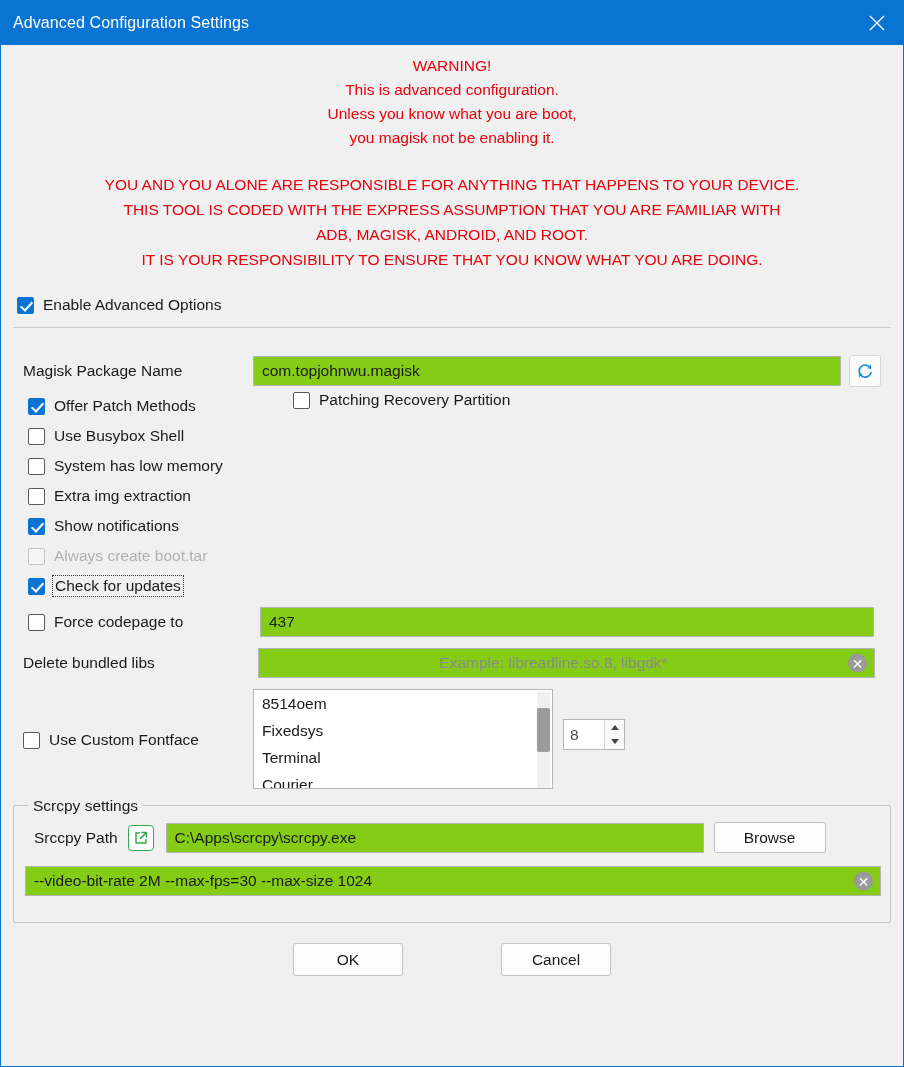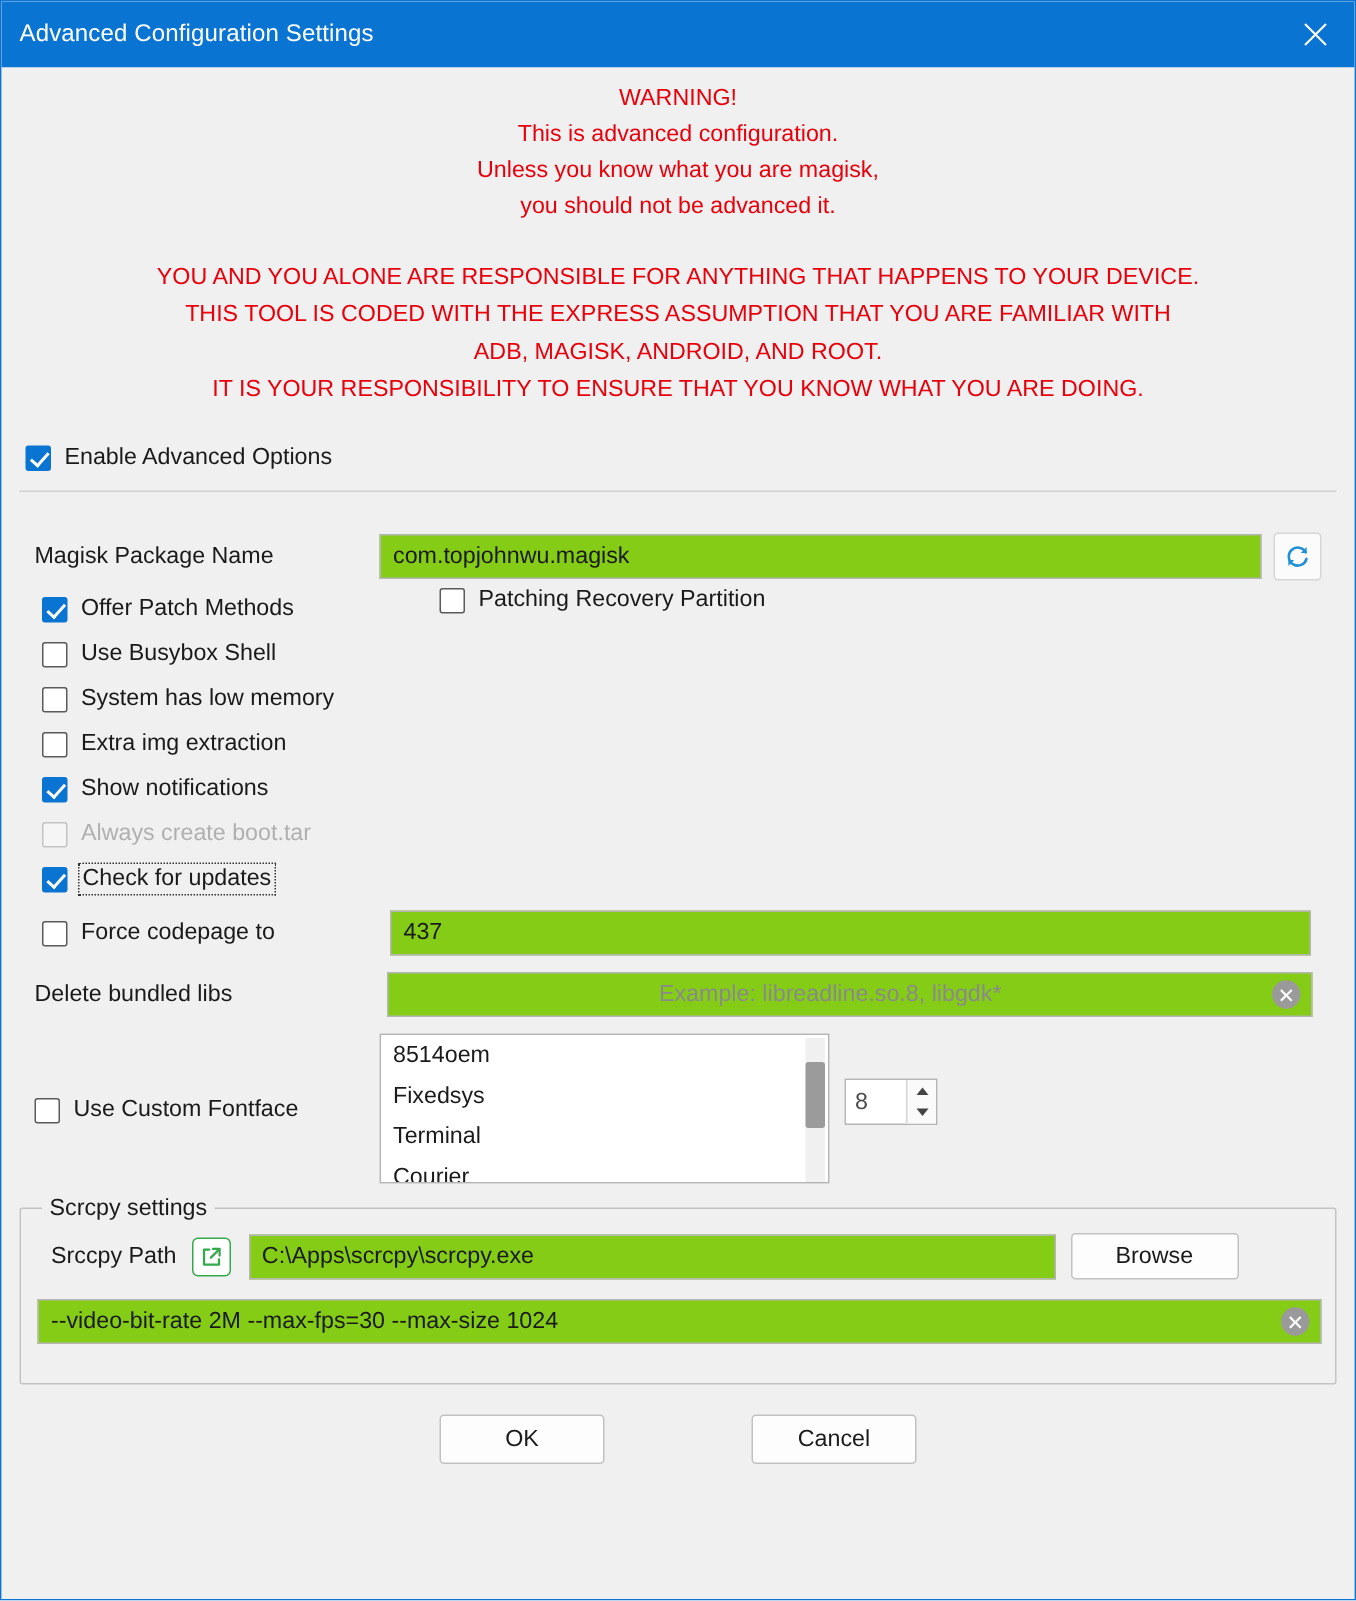--- a/index.html
+++ b/index.html
@@ -321,22 +321,22 @@
         <path d="M1 1 L15 15 M15 1 L1 15" stroke="#ffffff" stroke-width="1.4" fill="none"></path>
       </svg>
     </div>
   </div>
 
   <div id="body">
 
     <div class="warn-block">
       <span class="l">WARNING!</span>
       <span class="l">This is advanced configuration.</span>
-      <span class="l">Unless you know what you are magisk,</span>
-      <span class="l">you should not be advanced it.</span>
+      <span class="l">Unless you know what you are boot,</span>
+      <span class="l">you magisk not be enabling it.</span>
     </div>
 
     <div class="warn-caps">
       <span class="l">YOU AND YOU ALONE ARE RESPONSIBLE FOR ANYTHING THAT HAPPENS TO YOUR DEVICE.</span>
       <span class="l">THIS TOOL IS CODED WITH THE EXPRESS ASSUMPTION THAT YOU ARE FAMILIAR WITH</span>
       <span class="l">ADB, MAGISK, ANDROID, AND ROOT.</span>
       <span class="l">IT IS YOUR RESPONSIBILITY TO ENSURE THAT YOU KNOW WHAT YOU ARE DOING.</span>
     </div>
 
     <div id="enable-adv-row" class="cbrow">

